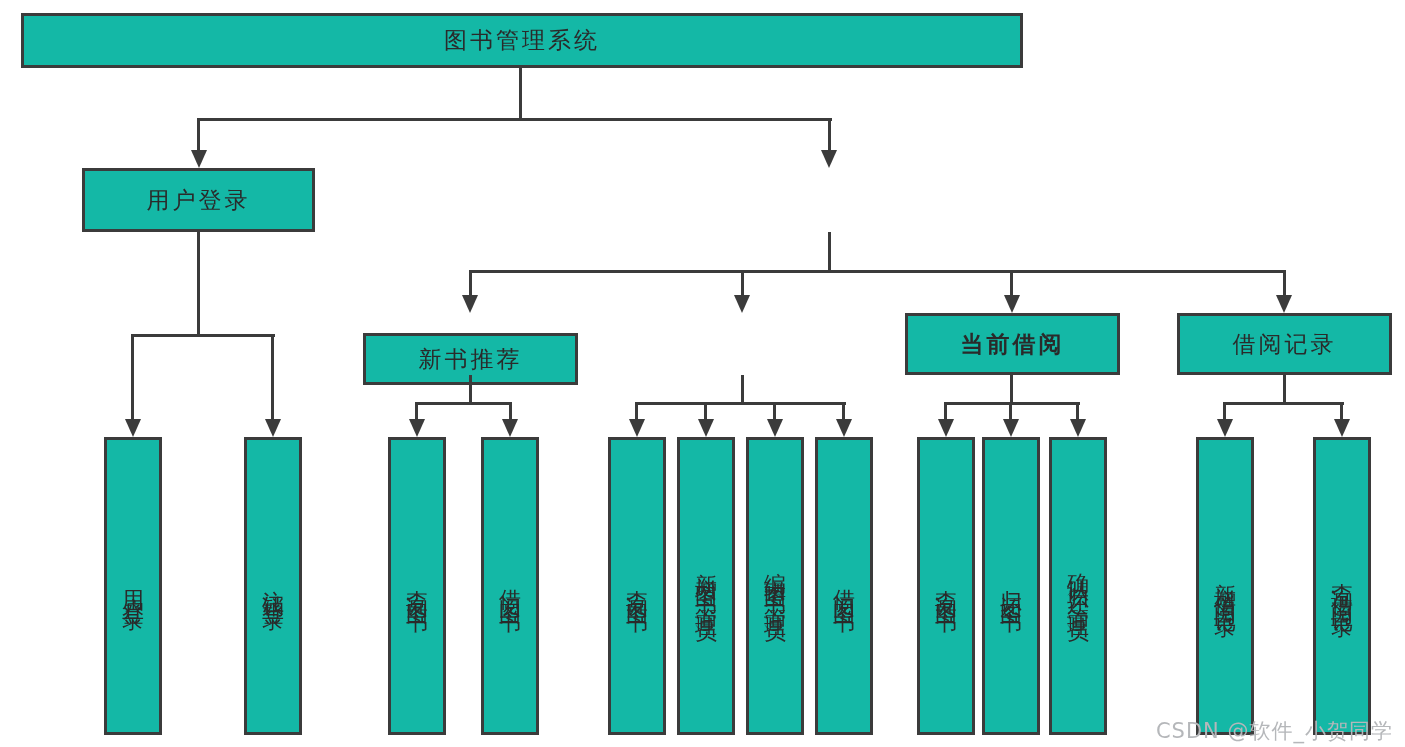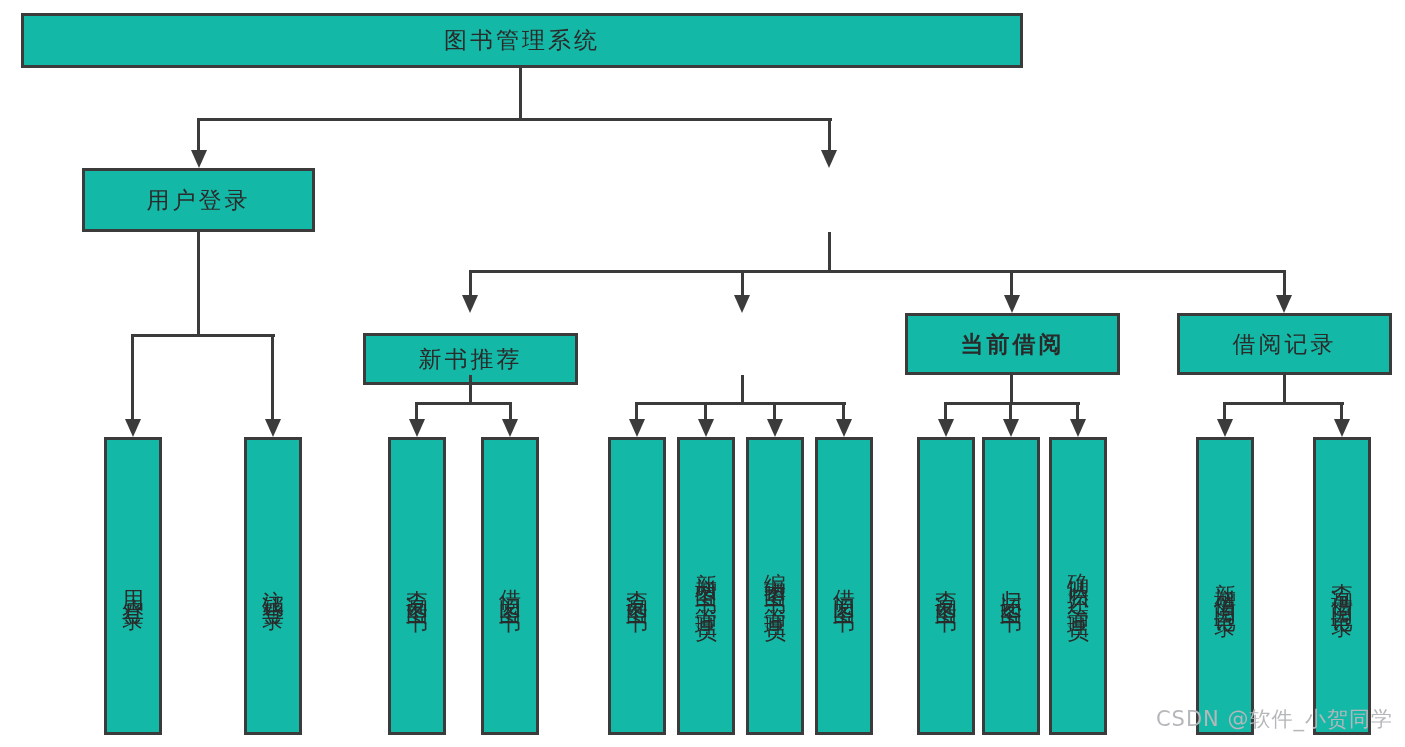--- a/index.html
+++ b/index.html
@@ -16,21 +16,21 @@
     writing-mode:vertical-rl;text-orientation:mixed;
     font-size:22px;letter-spacing:7px;line-height:1;
   }
   .line{position:absolute;background:#3b3b3b;}
   .arrow{
     position:absolute;width:0;height:0;
     border-left:8px solid transparent;border-right:8px solid transparent;
     border-top:18px solid #3b3b3b;
   }
   .watermark{
-    position:absolute;right:12px;bottom:14px;font-size:21px;color:#b5b7ba;
+    position:absolute;right:12px;bottom:2px;font-size:21px;color:#b5b7ba;
     letter-spacing:1px;white-space:nowrap;
   }
 </style>
 </head>
 <body>
 
 <div id="canvas">
 
   <div class="box" style="left:21px;top:13px;width:1002px;height:55px;">
     <span class="h-label">图书管理系统</span>

